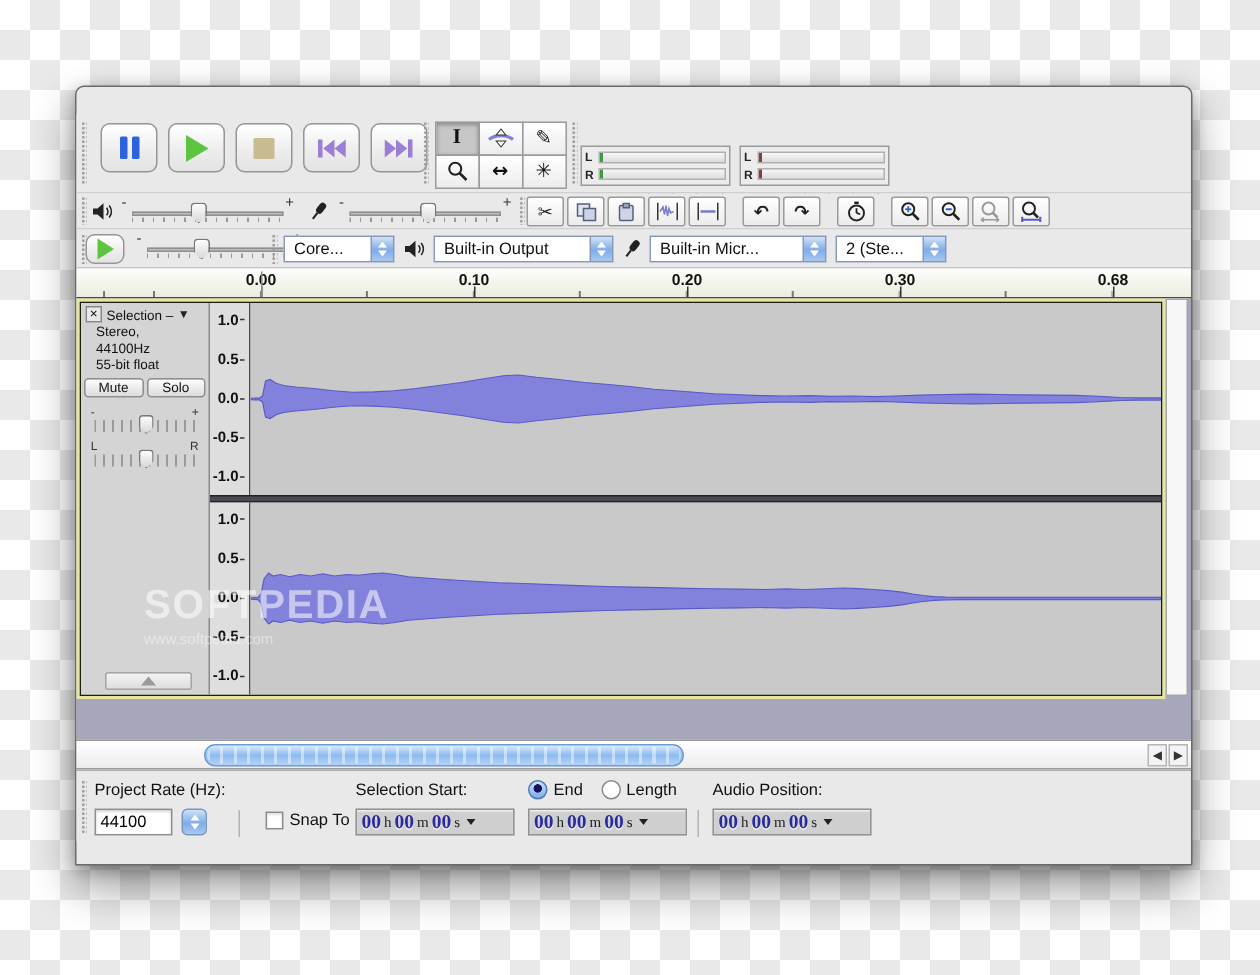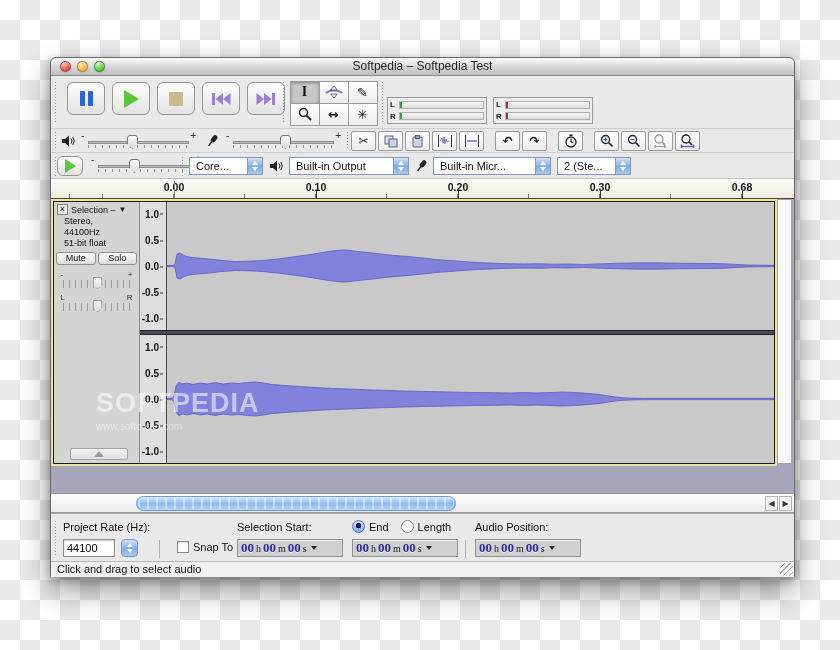--- a/index.html
+++ b/index.html
@@ -176,28 +176,20 @@
   .statusbar{position:absolute;left:0;right:0;top:503px;height:16px;background:#f0f0f0;border-top:1px solid #b7b7b7;
     font-size:11px;line-height:15px;padding-left:6px;color:#111;}
   .resizegrip{position:absolute;right:1px;bottom:1px;width:13px;height:13px;
     background-image:repeating-linear-gradient(135deg,transparent 0 3px,#aaa 3px 4px);}
 </style>
 </head>
 <body>
 
 <div class="window">
 
-  <div class="titlebar">
-    <div class="lights">
-      <span class="light red"></span>
-      <span class="light yellow"></span>
-      <span class="light green"></span>
-    </div>
-    <div class="wtitle">Softpedia – Softpedia Test</div>
-  </div>
 
   <div class="tb tb1">
     <div class="grip" style="left:3px"></div>
 
     <div class="transport">
       <div class="btn3d tbtn">
           <span class="icon-pause">
             <i></i>
             <i></i>
           </span>
@@ -511,21 +503,21 @@
   <div class="trackzone">
     <div class="track">
 
       <div class="panel">
         <div class="ptitle">
           <span class="pclose">×</span>
           <span class="pname">Selection –</span>
           <span class="parrow">▼</span>
         </div>
         <div class="pinfo">Stereo, 44100Hz</div>
-        <div class="pinfo">51-bit float</div>
+        <div class="pinfo">55-bit float</div>
         <div class="pbtns">
           <span class="pbtn">Mute</span>
           <span class="pbtn">Solo</span>
         </div>
         <div class="psld">
           <span class="endl">-</span>
           <span class="endr">+</span>
           <span class="tks"></span>
           <span class="thumb"></span>
         </div>
@@ -632,18 +624,14 @@
       <span class="dg">00</span>
         <span class="un">h</span>
       <span class="dg">00</span>
         <span class="un">m</span>
       <span class="dg">00</span>
         <span class="un">s</span>
       <i class="tfc"></i>
     </div>
   </div>
 
-  <div class="statusbar">
-    <span>Click and drag to select audio</span>
-    <span class="resizegrip"></span>
-  </div>
 
 </div>
 
 </body></html>

